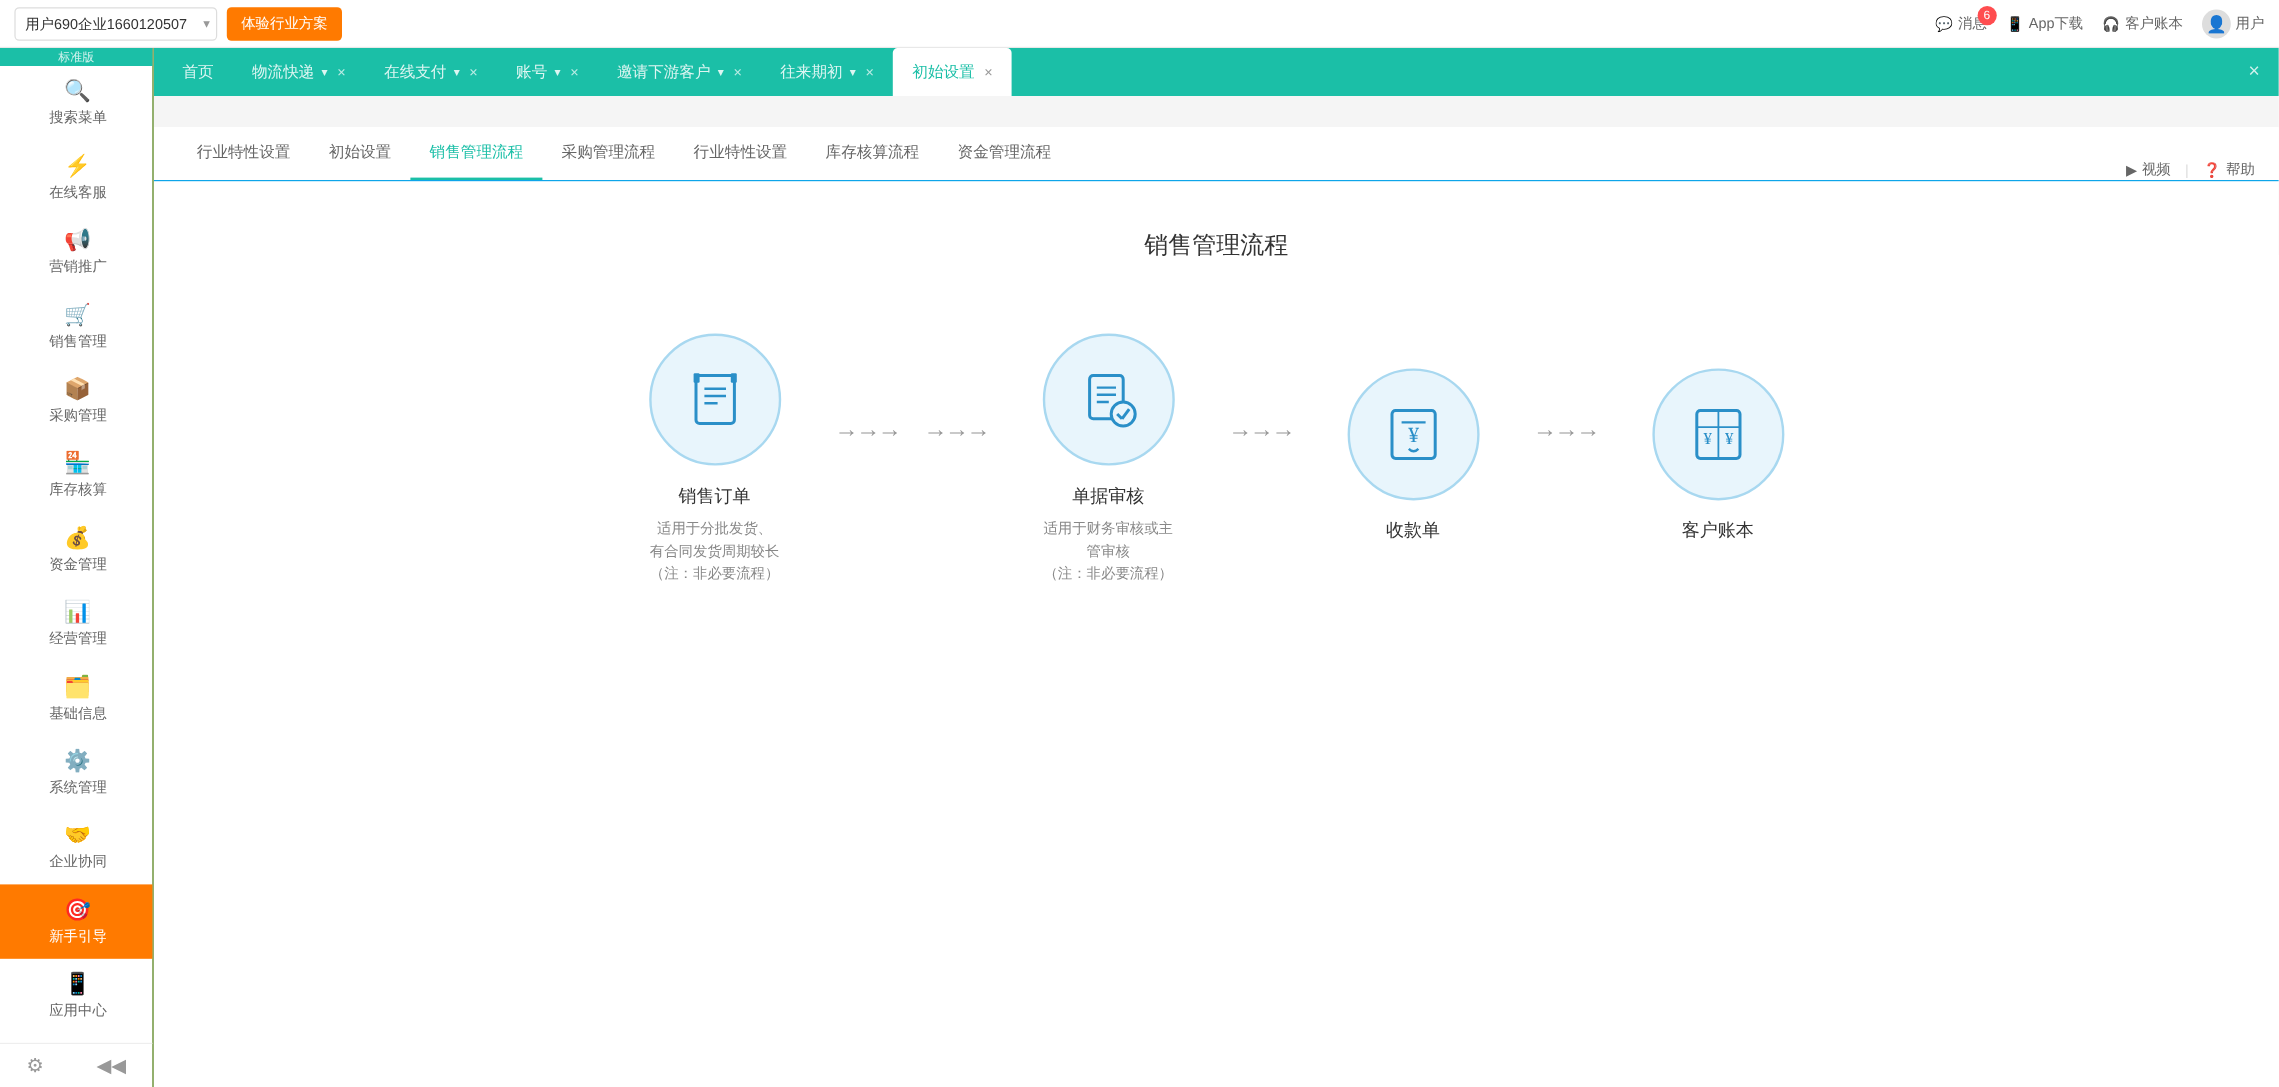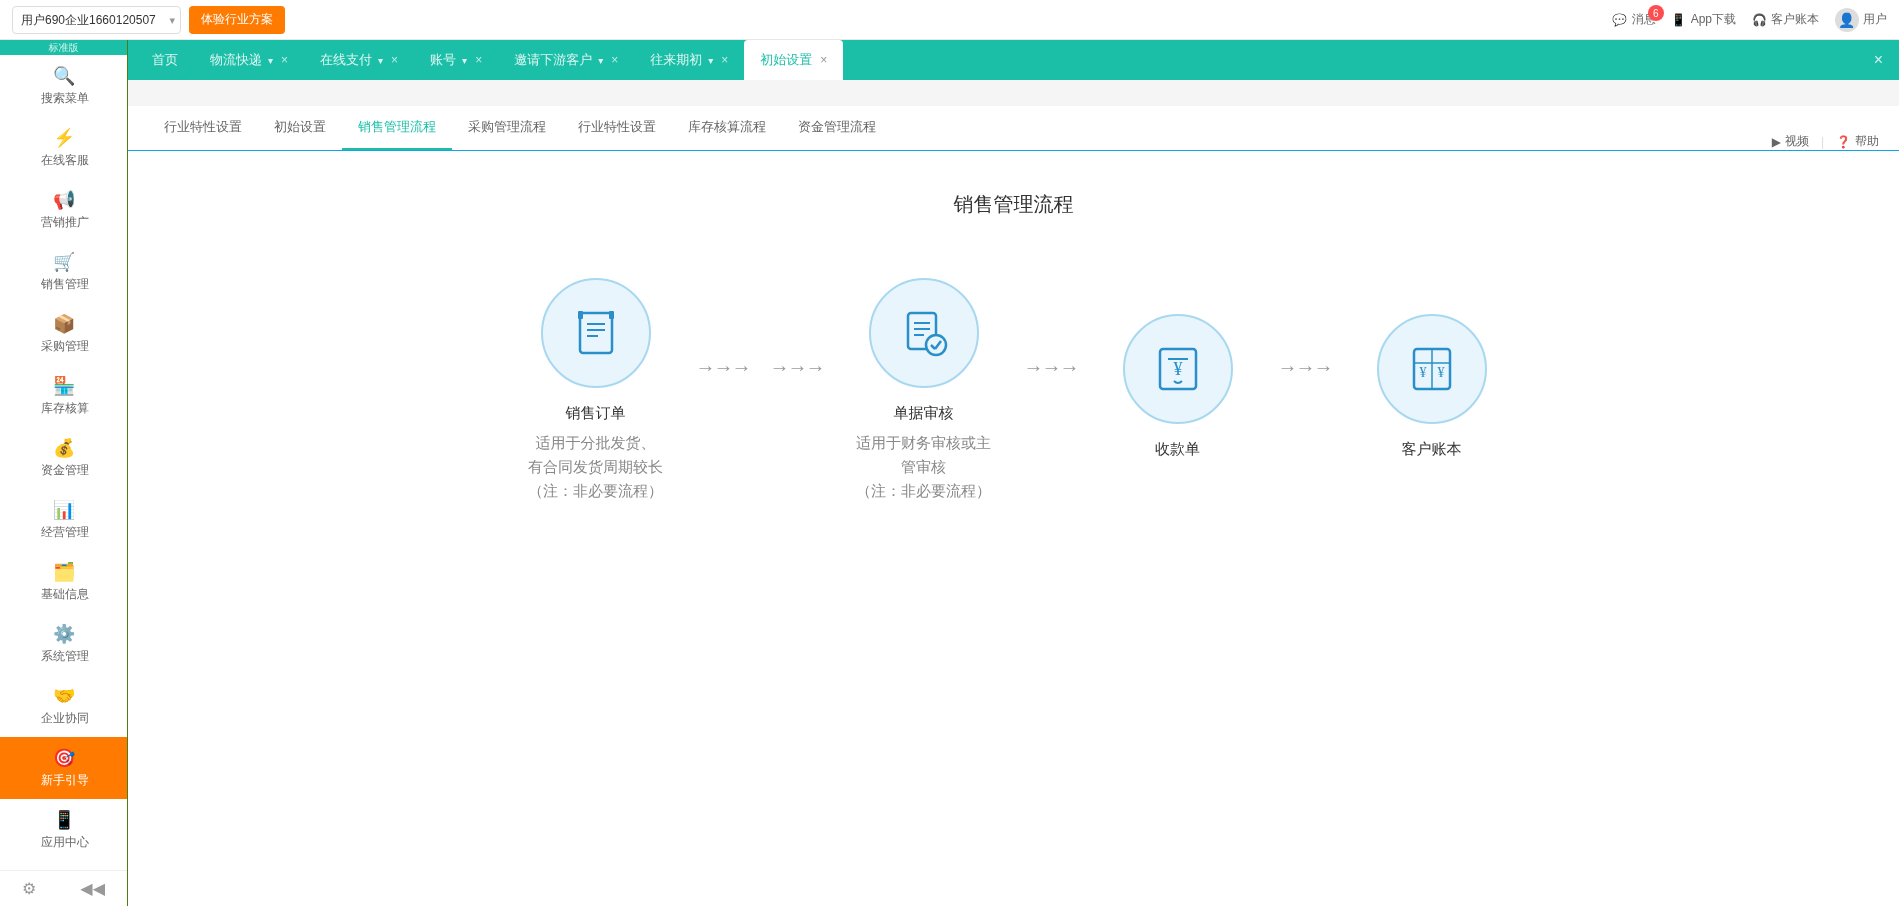--- a/index.html
+++ b/index.html
@@ -257,21 +257,21 @@
       margin-bottom: 16px;
     }
     .flow-circle svg { width: 52px; height: 52px; }
     .flow-step-name {
       font-size: 15px;
       color: #333;
       margin-bottom: 8px;
       font-weight: 500;
     }
     .flow-step-desc {
-      font-size: 15px;
+      font-size: 12px;
       color: #888;
       text-align: center;
       line-height: 1.6;
     }
     .flow-arrow {
       font-size: 20px;
       color: #999;
       margin: 0 10px;
       margin-bottom: 50px;
       white-space: nowrap;

